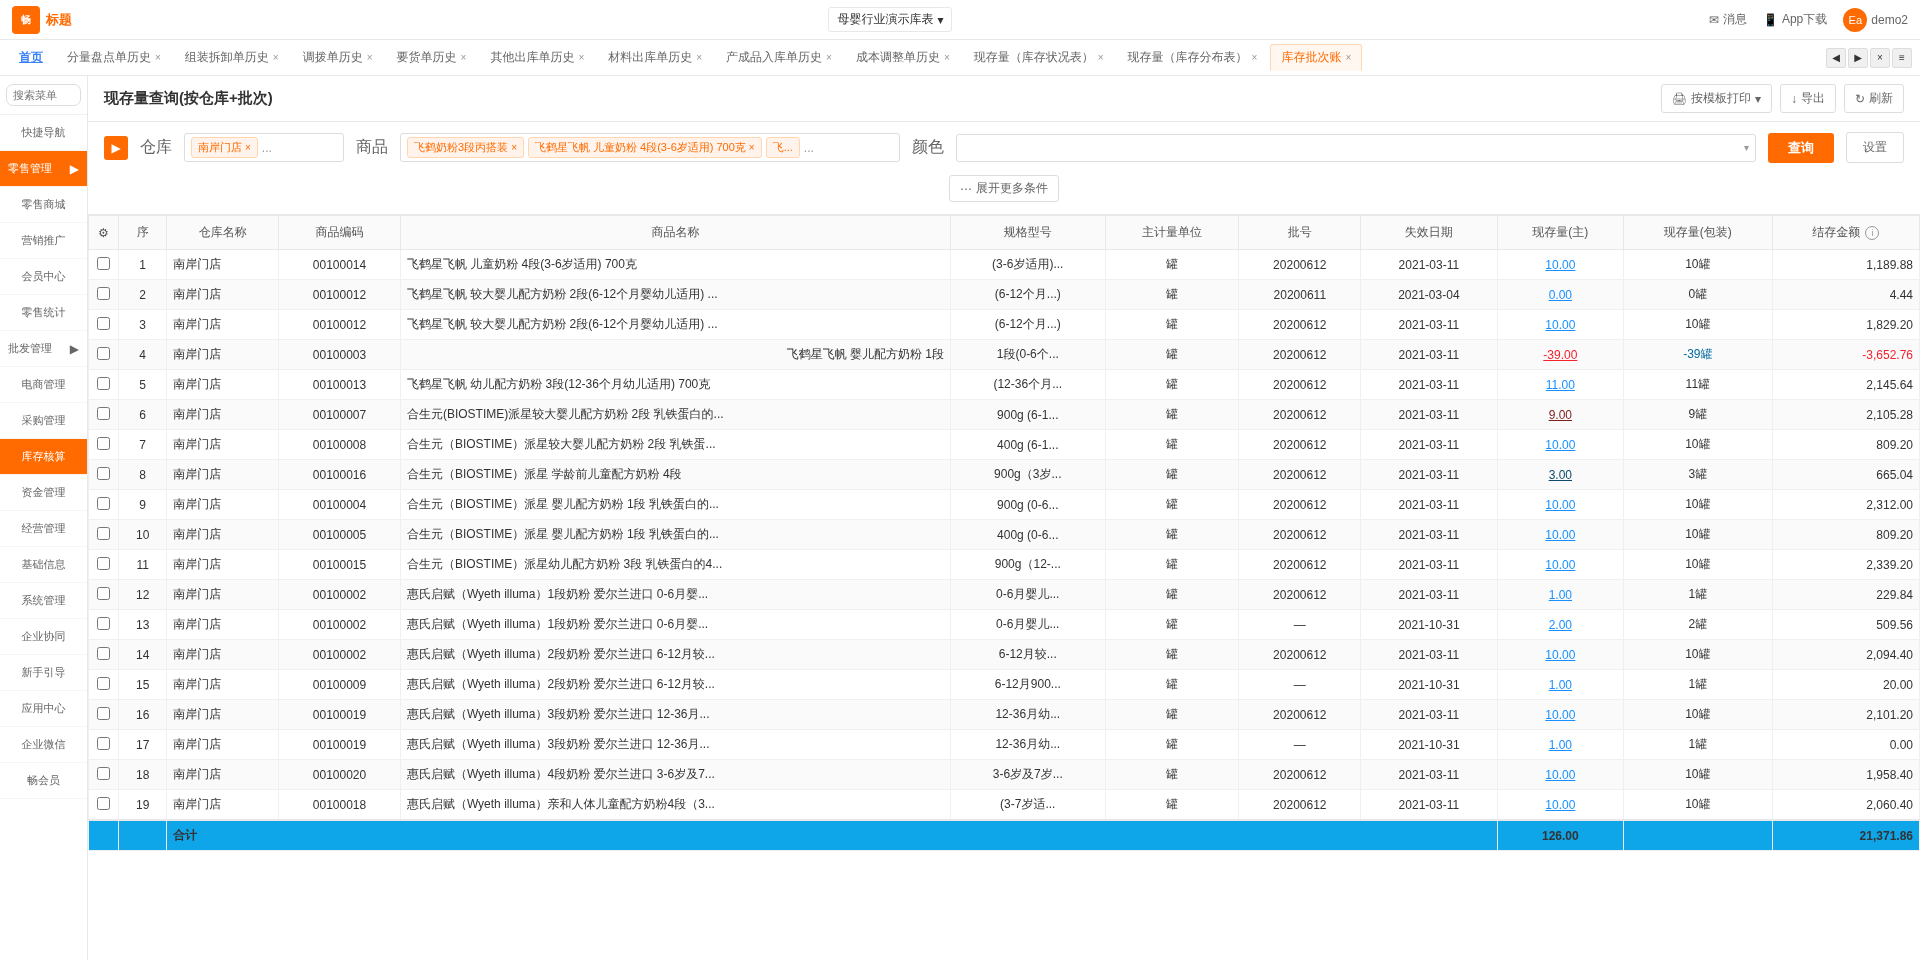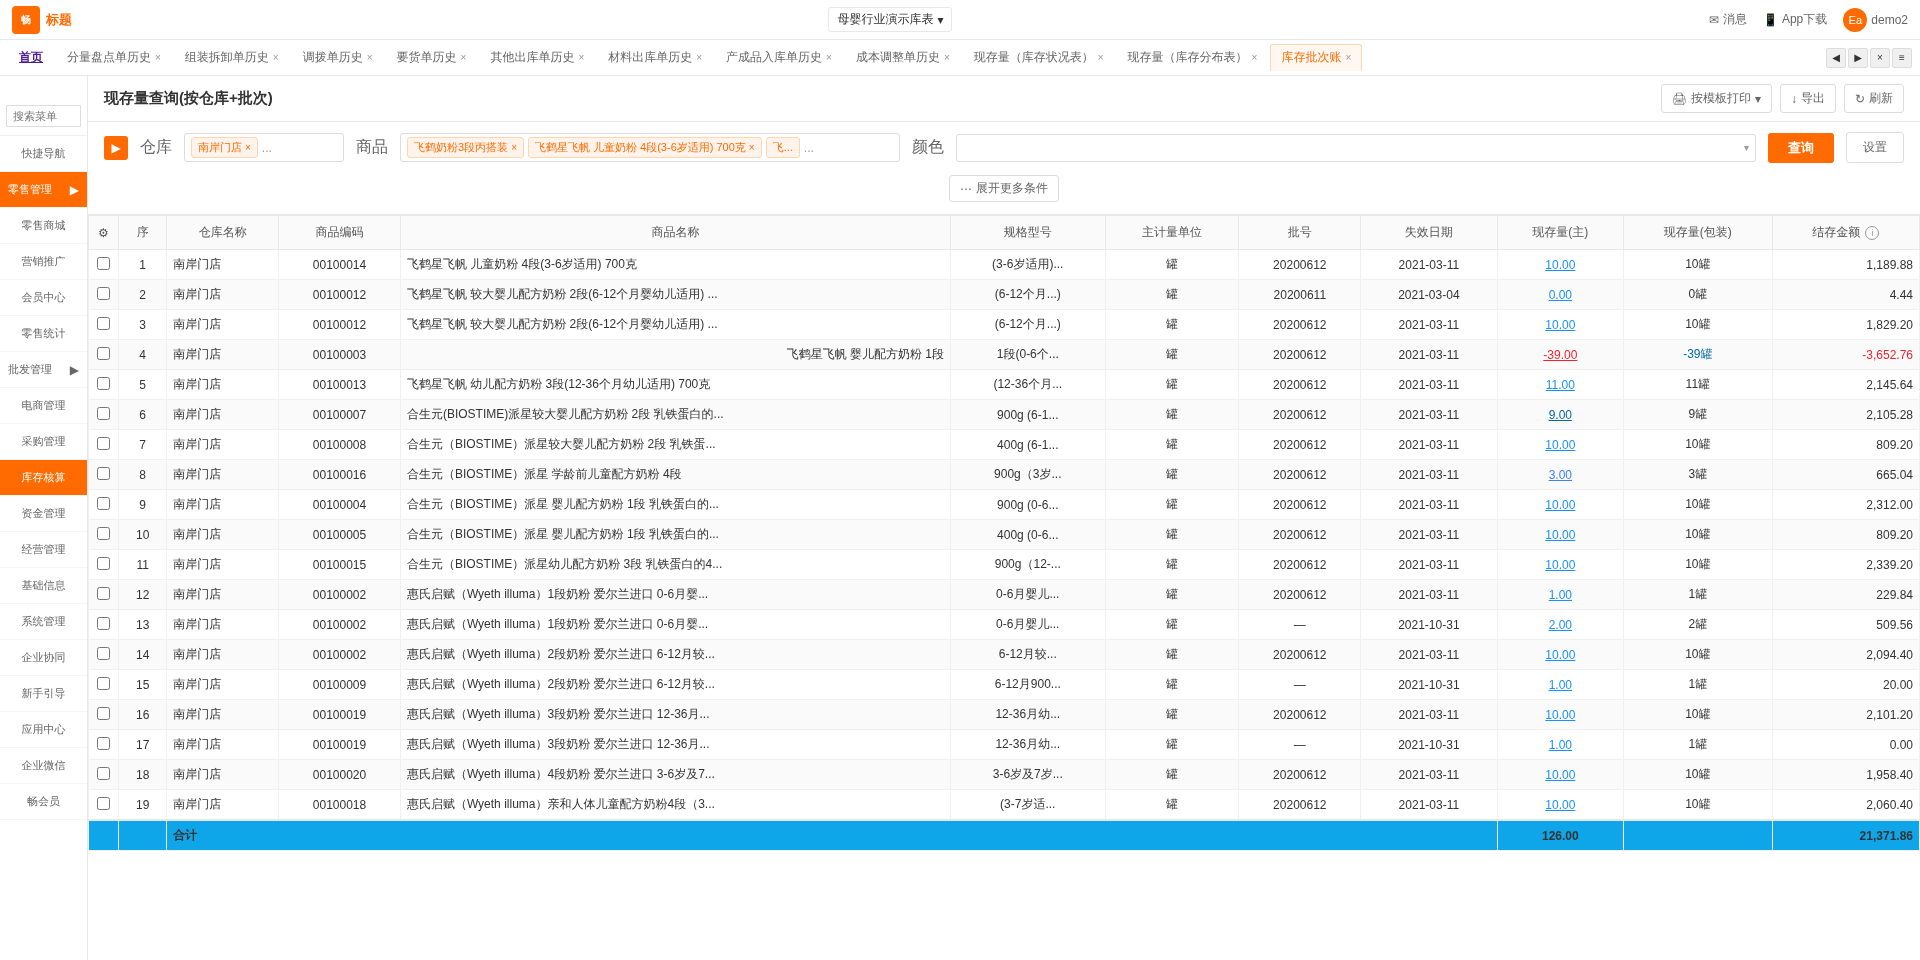--- a/index.html
+++ b/index.html
@@ -59,21 +59,21 @@
     }
     .nav-tab.active {
       background: #fff7f0;
       color: #ff6b00;
       border-color: #ffd6b0 #ffd6b0 #fff7f0 #ffd6b0;
     }
     .nav-tab .close-x {
       font-size: 10px; color: #999;
     }
     .nav-tab-home {
-      color: #4c1d95;
+      color: #3b82f6;
       font-weight: bold;
       text-decoration: underline;
     }
     .nav-arrows {
       display: flex; gap: 2px; margin-left: auto;
     }
     .nav-arrow-btn {
       width: 20px; height: 20px;
       background: #f0f0f0;
       border: 1px solid #ddd;
@@ -97,23 +97,22 @@
       display: flex;
       flex-direction: column;
       overflow-y: auto;
     }
     .sidebar-search {
       padding: 8px 6px;
       border-bottom: 1px solid #f0f0f0;
     }
     .sidebar-search input {
       width: 100%; padding: 4px 6px;
-      border: 1px solid #ddd; border-radius: 1px;
+      border: 1px solid #ddd; border-radius: 7px;
       font-size: 11px;
-      margin-top: 21px;
     }
     .sidebar-nav-item {
       padding: 10px 6px;
       text-align: center;
       font-size: 12px;
       color: #666;
       cursor: pointer;
       border-bottom: 1px solid #f5f5f5;
     }
     .sidebar-nav-item.active {
@@ -602,21 +601,21 @@
             <tr>
     <td><input type="checkbox" style=""></td>
     <td>6</td>
     <td class="td-left">南岸门店</td>
     <td>00100007</td>
     <td class="td-left" style="max-width:300px;overflow:hidden;text-overflow:ellipsis;white-space:nowrap;">合生元(BIOSTIME)派星较大婴儿配方奶粉 2段 乳铁蛋白的...</td>
     <td>900g (6-1...</td>
     <td>罐</td>
     <td>20200612</td>
     <td>2021-03-11</td>
-    <td style="color:#0369a1;text-decoration:underline;cursor:pointer;">9.00</td>
+    <td style="color:#7f1d1d;text-decoration:underline;cursor:pointer;">9.00</td>
     <td style="">9罐</td>
     <td class="td-right" style="">2,105.28</td>
   </tr>
             <tr>
     <td><input type="checkbox" style=""></td>
     <td>7</td>
     <td class="td-left">南岸门店</td>
     <td>00100008</td>
     <td class="td-left" style="max-width:300px;overflow:hidden;text-overflow:ellipsis;white-space:nowrap;">合生元（BIOSTIME）派星较大婴儿配方奶粉 2段 乳铁蛋...</td>
     <td>400g (6-1...</td>
@@ -630,21 +629,21 @@
             <tr>
     <td><input type="checkbox" style=""></td>
     <td>8</td>
     <td class="td-left">南岸门店</td>
     <td>00100016</td>
     <td class="td-left" style="max-width:300px;overflow:hidden;text-overflow:ellipsis;white-space:nowrap;">合生元（BIOSTIME）派星 学龄前儿童配方奶粉 4段</td>
     <td>900g（3岁...</td>
     <td>罐</td>
     <td>20200612</td>
     <td>2021-03-11</td>
-    <td style="color:#3b82f6;text-decoration:underline;cursor:pointer;">3.00</td>
+    <td style="color:#0c4a6e;text-decoration:underline;cursor:pointer;">3.00</td>
     <td style="">3罐</td>
     <td class="td-right" style="">665.04</td>
   </tr>
             <tr>
     <td><input type="checkbox" style=""></td>
     <td>9</td>
     <td class="td-left">南岸门店</td>
     <td>00100004</td>
     <td class="td-left" style="max-width:300px;overflow:hidden;text-overflow:ellipsis;white-space:nowrap;">合生元（BIOSTIME）派星 婴儿配方奶粉 1段 乳铁蛋白的...</td>
     <td>900g (0-6...</td>

